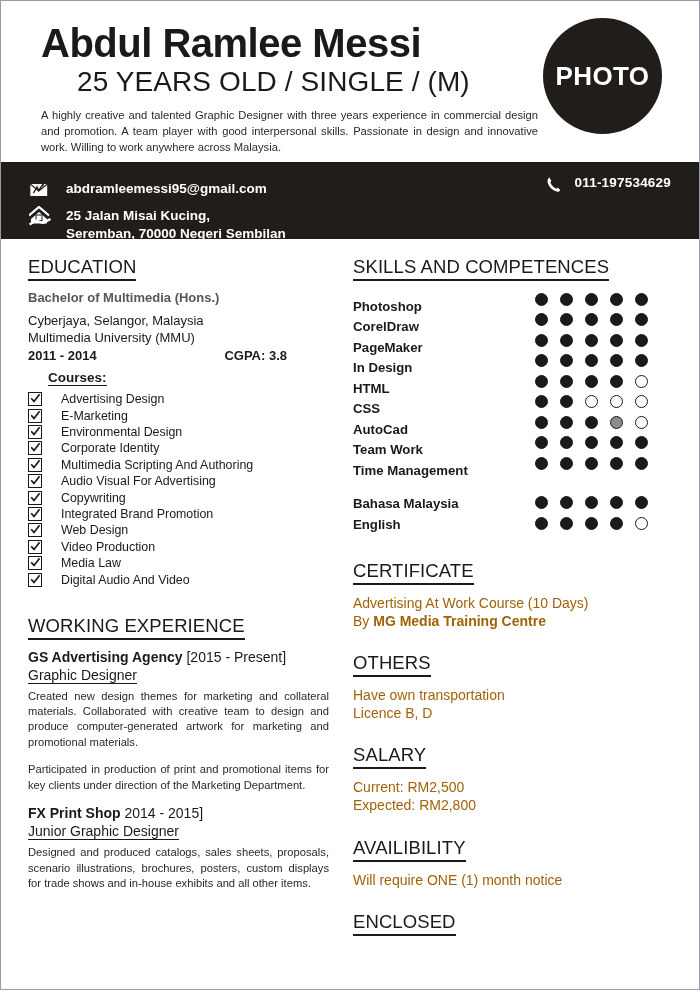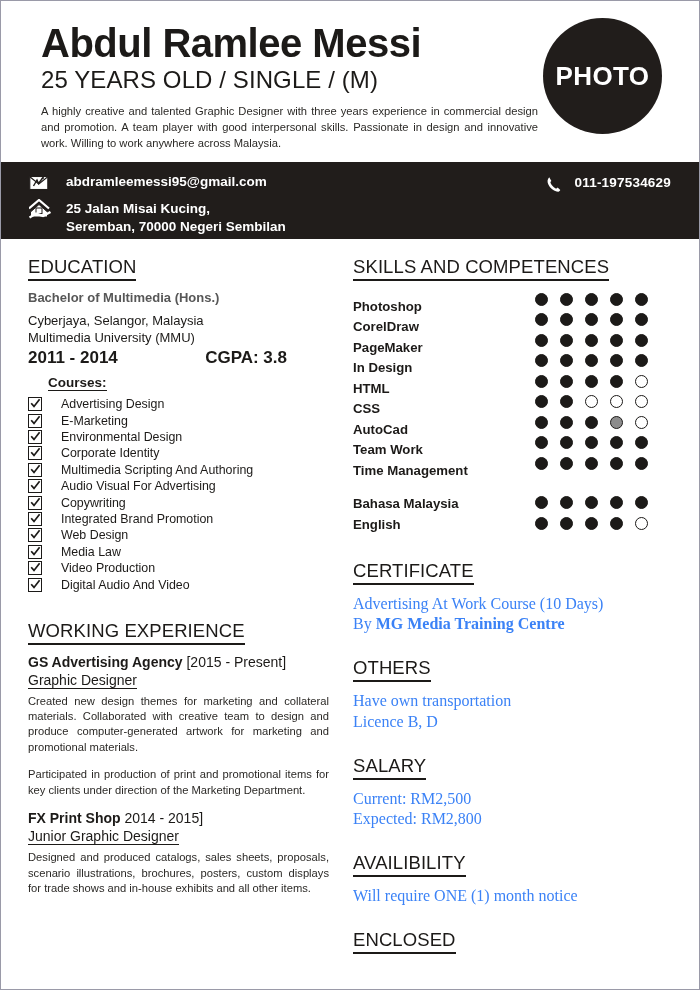--- a/index.html
+++ b/index.html
@@ -31,25 +31,26 @@
   .name {
     font-size: 40px;
     font-weight: bold;
     letter-spacing: -0.5px;
     color: #1c1a18;
     line-height: 1.02;
     margin-top: 2px;
   }
 
   .subtitle {
-    font-size: 24px;
+    font-size: 28px;
     color: #1c1a18;
     letter-spacing: 0.1px;
     margin-top: 2px;
     font-weight: 400;
+    margin-left: 36px;
   }
 
   .summary {
     font-size: 11.2px;
     line-height: 1.42;
     color: #2b2926;
     margin-top: 10px;
     width: 497px;
     text-align: justify;
   }
@@ -71,21 +72,21 @@
     font-size: 26px;
     font-weight: bold;
     letter-spacing: 0.4px;
   }
 
   
   .contact-bar {
     position: relative;
     background: #211d1b;
     height: 77px;
-    padding: 9px 24px 0 27px;
+    padding: 16px 24px 0 27px;
     color: #ffffff;
   }
   .contact-row {
     display: flex;
     align-items: flex-start;
   }
   .contact-row.second { margin-top: 5px; }
 
   .c-icon {
     width: 24px;
@@ -148,21 +149,21 @@
     margin-bottom: 8px;
   }
   .plain {
     font-size: 13px;
     color: #1c1a18;
     line-height: 1.28;
   }
   .yearrow {
     display: flex;
     justify-content: space-between;
-    font-size: 17px;
+    font-size: 13px;
     font-weight: bold;
     color: #1c1a18;
     margin-top: 2px;
     padding-right: 42px;
   }
   .courses-label {
     font-size: 13.5px;
     font-weight: bold;
     color: #1c1a18;
     display: inline-block;
@@ -238,24 +239,23 @@
 
   .lang-sec { margin-top: 22px; }
   .lang-row { display: flex; align-items: flex-start; height: 21px; }
   .lang-name {
     font-size: 13.2px; font-weight: bold; color: #1c1a18;
     flex: 0 0 182px;
   }
 
   .r-sec { margin-top: 22px; }
   .r-text {
-    font-size: 16px;
-    color: #3b82f6;
+    font-size: 14px;
+    color: #a16207;
     line-height: 1.3;
-    font-family: Liberation Serif, serif;
   }
   .r-text b { font-weight: bold; }
 </style>
 </head>
 <body>
 
 <div class="page">
 
   <div class="header">
     <div class="name">Abdul Ramlee Messi</div>
@@ -387,29 +387,29 @@
               </svg>
             </span>
             <span class="course-name">Web Design</span>
           </li>
           <li>
             <span class="chk">
               <svg width="11" height="11" viewBox="0 0 11 11">
                 <path d="M1.2 5.2 L4 8.4 L9.6 1.2" fill="none" stroke="#1c1a18" stroke-width="1.7"></path>
               </svg>
             </span>
+            <span class="course-name">Video Production</span>
+          </li>
+          <li>
+            <span class="chk">
+              <svg width="11" height="11" viewBox="0 0 11 11">
+                <path d="M1.2 5.2 L4 8.4 L9.6 1.2" fill="none" stroke="#1c1a18" stroke-width="1.7"></path>
+              </svg>
+            </span>
             <span class="course-name">Media Law</span>
-          </li>
-          <li>
-            <span class="chk">
-              <svg width="11" height="11" viewBox="0 0 11 11">
-                <path d="M1.2 5.2 L4 8.4 L9.6 1.2" fill="none" stroke="#1c1a18" stroke-width="1.7"></path>
-              </svg>
-            </span>
-            <span class="course-name">Video Production</span>
           </li>
           <li>
             <span class="chk">
               <svg width="11" height="11" viewBox="0 0 11 11">
                 <path d="M1.2 5.2 L4 8.4 L9.6 1.2" fill="none" stroke="#1c1a18" stroke-width="1.7"></path>
               </svg>
             </span>
             <span class="course-name">Digital Audio And Video</span>
           </li>
         </ul>

